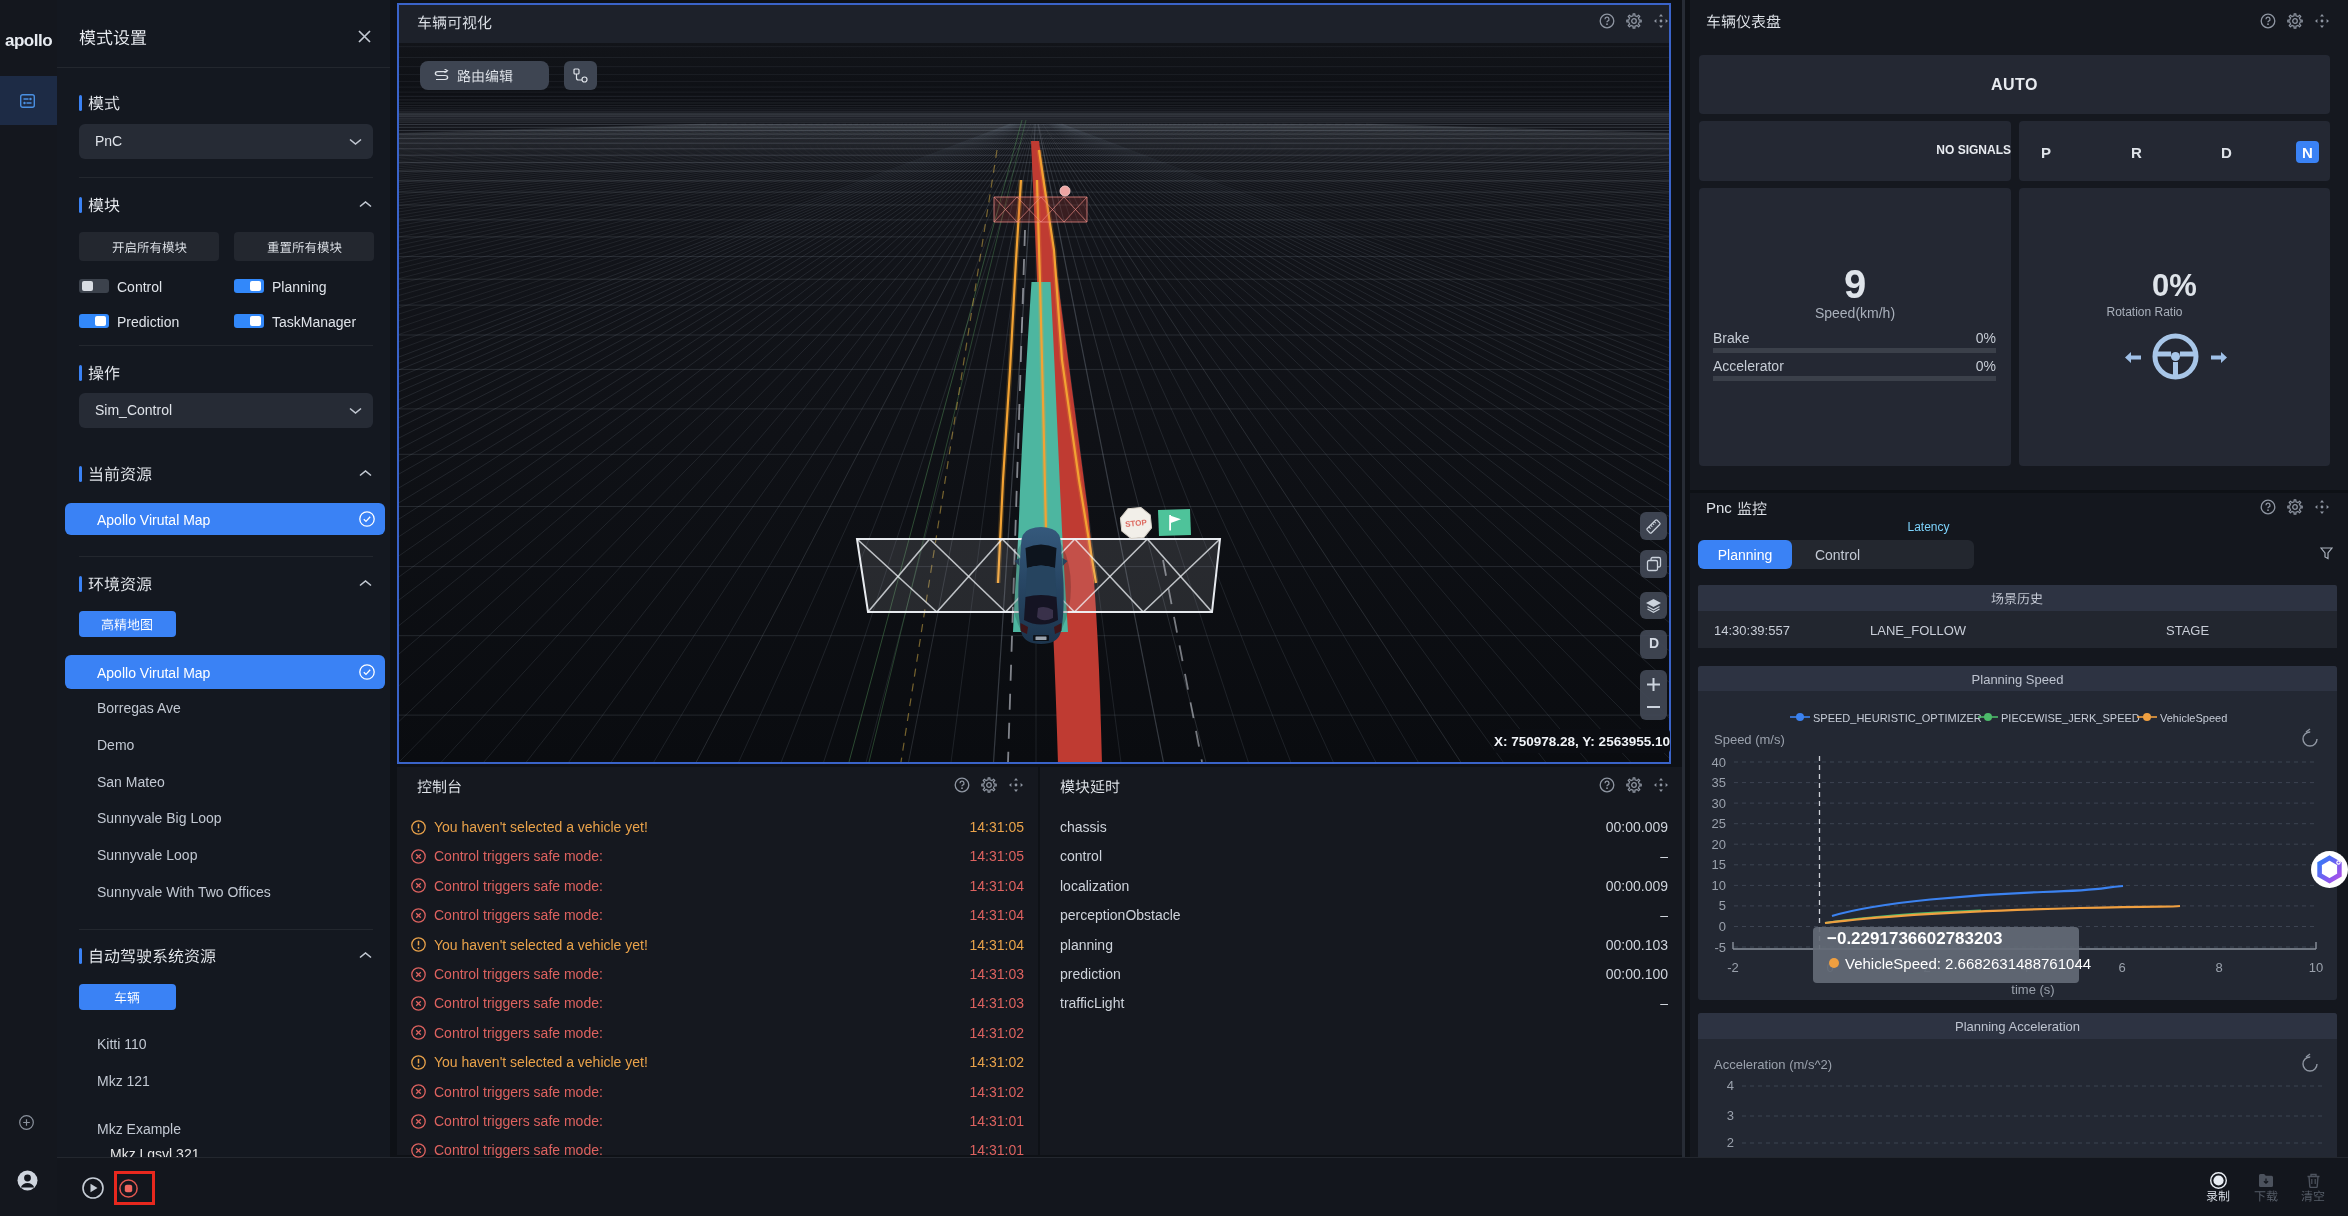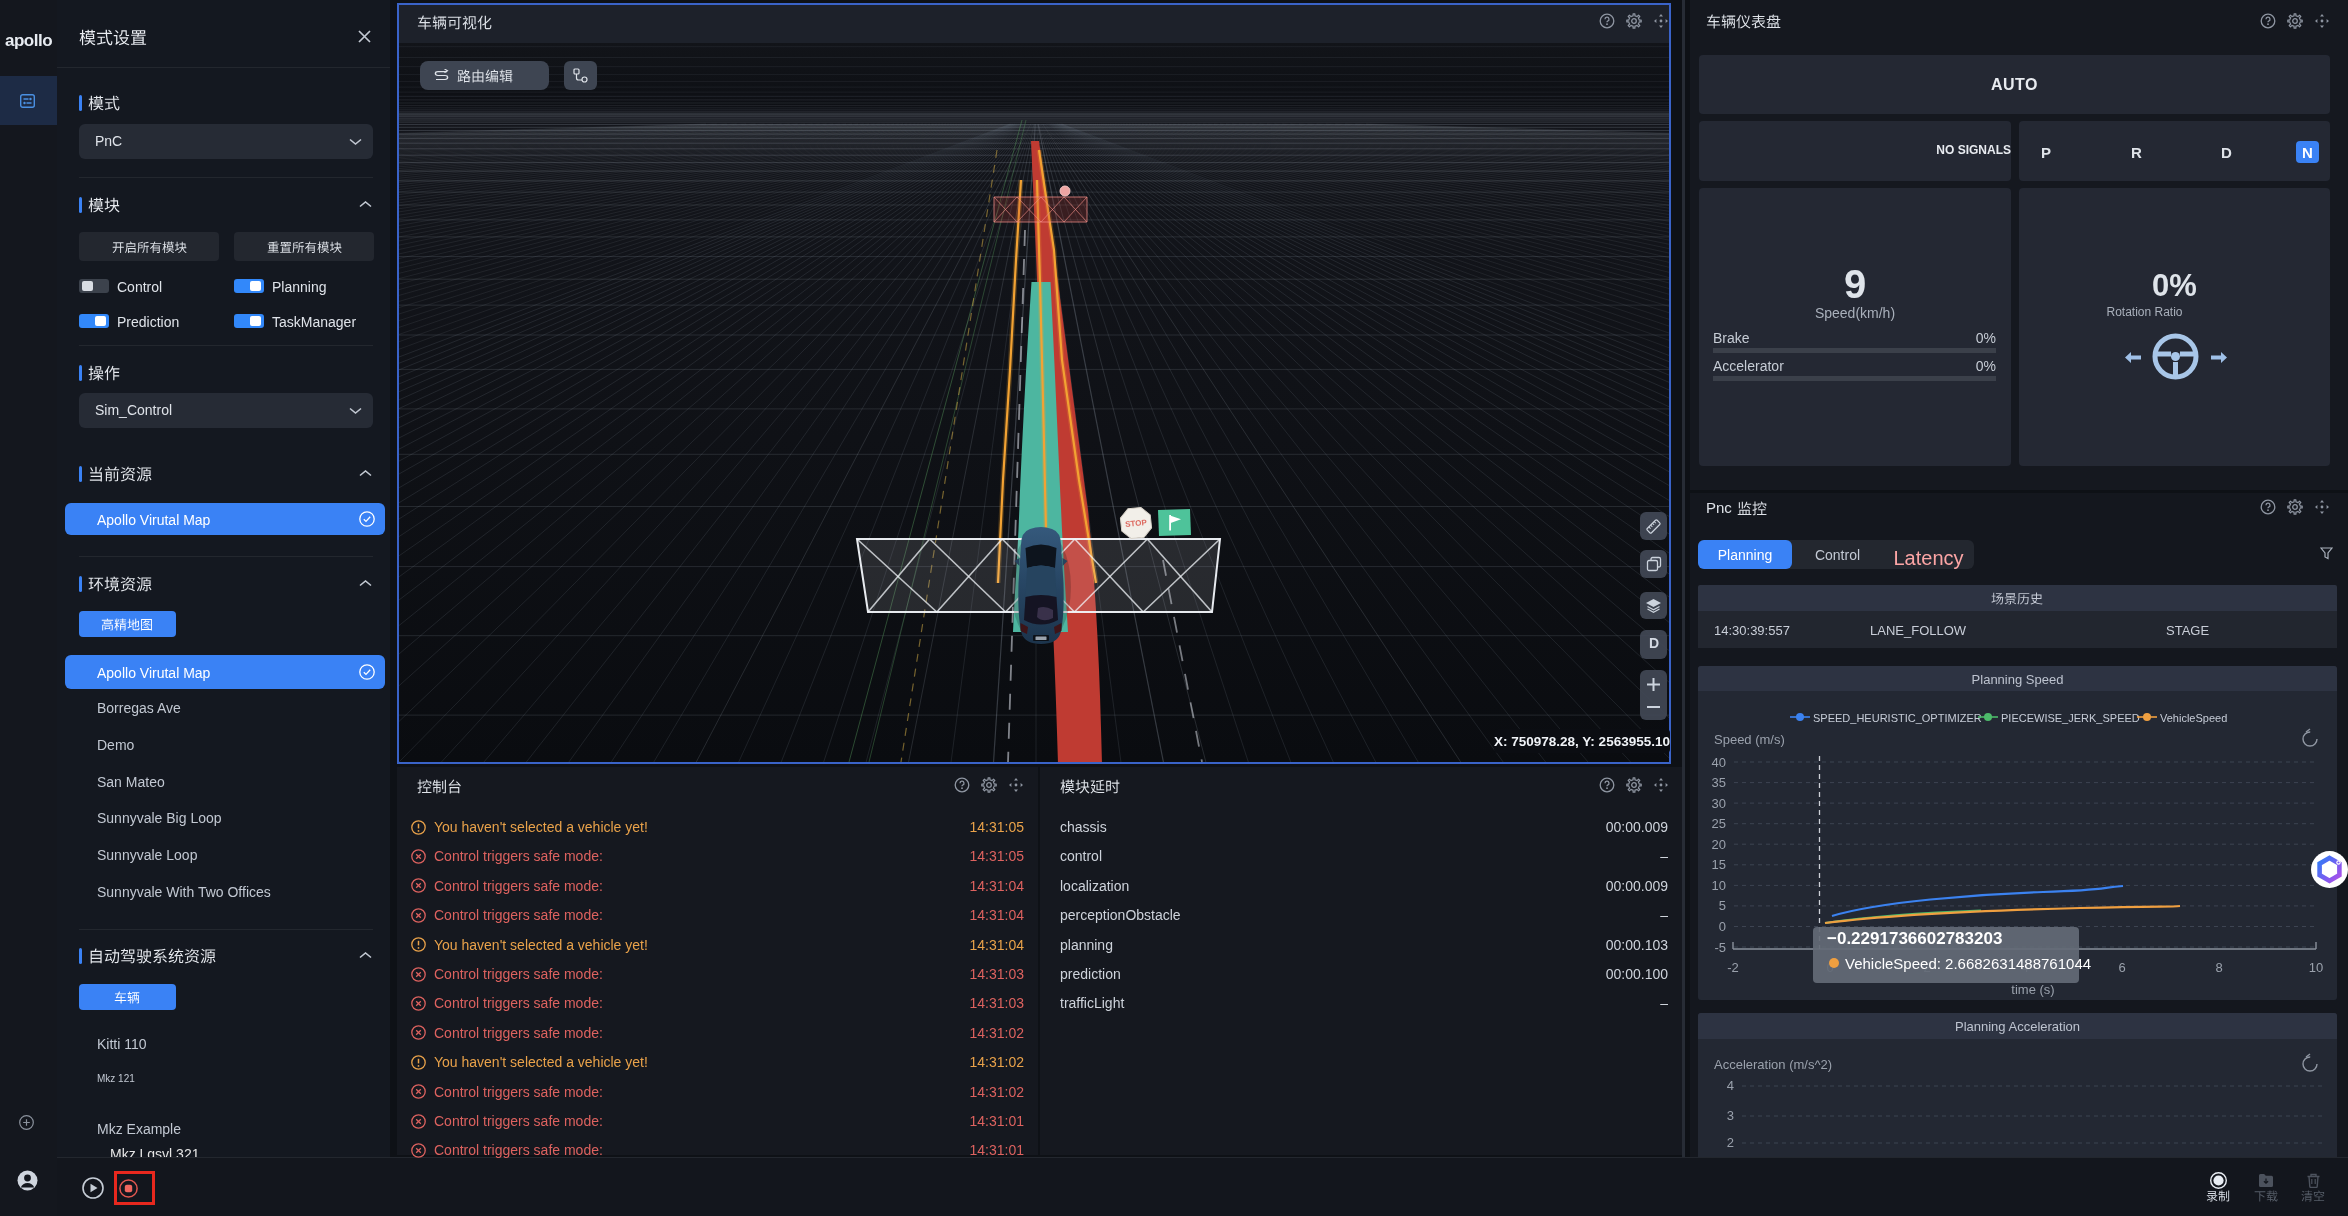--- a/index.html
+++ b/index.html
@@ -173,21 +173,21 @@
       <path d="M1 5.5l5.5-4.5 5.5 4.5" fill="none" stroke="#c2c8d2" stroke-width="1.6"></path>
     </svg>
     <div class="abs" style="left:79px;top:984px;width:97px;height:26px;background:#3a82f5;border-radius:4px;"></div>
     <svg style="position:absolute;left:114.0px;top:990.5px;" width="26.0" height="13" viewBox="0 0 26.0 13">
       <g fill="#fff" transform="translate(0,11.44) scale(0.0130,-0.0130)">
         <path transform="translate(0,0)" d="M77 695H924V622H77ZM61 184H942V110H61ZM507 560H586V-80H507ZM168 321Q166 330 161 344Q156 358 150 373Q145 388 140 399Q156 403 173 424Q190 445 210 478Q221 495 242 532Q262 568 288 619Q313 670 338 728Q363 787 383 845L468 822Q434 738 393 656Q352 573 309 500Q266 426 222 368V365Q222 365 214 360Q206 356 195 350Q184 343 176 336Q168 328 168 321ZM168 321V381L216 407H858V336H276Q246 336 224 334Q201 332 187 329Q173 326 168 321Z"></path>
         <path transform="translate(1000,0)" d="M389 776H950V705H389ZM409 559H887V493H476V-78H409ZM859 559H923V5Q923 -22 916 -38Q910 -53 890 -61Q871 -69 838 -70Q806 -72 759 -72Q758 -59 752 -42Q745 -24 739 -11Q775 -12 804 -12Q833 -12 843 -11Q853 -11 856 -8Q859 -4 859 6ZM570 362 609 389Q631 351 652 306Q672 262 681 232L640 199Q631 231 612 277Q592 323 570 362ZM565 721H623V542Q623 495 620 438Q617 381 607 320Q597 259 577 200Q557 141 523 90Q516 99 503 111Q490 123 480 131Q510 176 528 230Q545 283 553 340Q561 396 563 448Q565 500 565 542ZM718 369 758 395Q779 358 800 316Q821 273 838 234Q854 195 863 166L819 133Q811 164 794 204Q778 245 758 288Q739 332 718 369ZM712 722H770V526Q770 478 767 420Q764 362 755 301Q746 240 728 182Q710 123 680 72Q673 82 660 94Q647 106 637 113Q664 157 679 211Q694 265 702 322Q709 378 710 431Q712 484 712 527ZM47 720H364V654H47ZM219 565H284V-76H219ZM40 167Q103 180 190 200Q278 221 369 242L375 178Q291 156 208 134Q125 113 57 96ZM71 330Q69 337 65 349Q61 361 56 373Q52 385 48 393Q60 397 70 420Q80 442 89 476Q95 493 104 530Q114 568 125 618Q136 668 146 726Q155 783 159 839L229 828Q219 749 202 667Q185 585 164 509Q144 433 121 372V370Q121 370 113 366Q105 362 96 356Q86 349 78 342Q71 336 71 330ZM71 330V393L110 413H365V344H140Q116 344 96 340Q77 336 71 330Z"></path>
       </g>
     </svg>
     <div class="abs" style="left:97px;top:1036px;font-size:14px;color:#c2c8d2;">Kitti 110</div>
-    <div class="abs" style="left:97px;top:1073px;font-size:10px;color:#c2c8d2;">Mkz 121</div>
+    <div class="abs" style="left:97px;top:1073px;font-size:14px;color:#c2c8d2;">Mkz 121</div>
     <div class="abs" style="left:97px;top:1109px;font-size:14px;color:#c2c8d2;margin-top:12px;">Mkz Example</div>
     <div class="abs" style="left:110px;top:1146px;font-size:14px;color:#e5e5e5;">Mkz Lgsvl 321</div>
     <div class="abs" style="left:0;top:1157px;width:2348px;height:59px;background:#13161d;border-top:1px solid #23272e;"></div>
     <div class="abs" style="left:0;top:1157px;width:57px;height:59px;background:#14171e;"></div>
     <svg class="abs" style="left:17px;top:1170px;" width="21" height="21" viewBox="0 0 21 21">
       <circle cx="10.5" cy="10.5" r="10" fill="#cfd5de"></circle>
       <circle cx="10.5" cy="8" r="3.4" fill="#14171e"></circle>
       <path d="M3.8 17.5a7.2 7.2 0 0 1 13.4 0z" fill="#14171e"></path>
     </svg>
     <svg class="abs" style="left:82px;top:1177px;" width="22" height="22" viewBox="0 0 22 22">
@@ -861,21 +861,21 @@
       <circle cx="8" cy="8" r="2.3" fill="none" stroke="#8e95a1" stroke-width="1.3"></circle>
     </svg>
     <svg class="abs" style="left:2314px;top:499px;" width="16" height="16" viewBox="0 0 16 16">
       <path d="M8 1l2 2.4H6zM8 15l2-2.4H6zM1 8l2.4-2v4zM15 8l-2.4-2v4z" fill="#8e95a1"></path>
       <circle cx="8" cy="8" r="1.4" fill="#8e95a1"></circle>
     </svg>
     <div class="abs" style="left:1698px;top:540px;width:276px;height:29px;background:#23272f;border-radius:6px;"></div>
     <div class="abs" style="left:1698px;top:540px;width:94px;height:29px;background:#3a82f5;border-radius:6px;"></div>
     <div class="abs" style="left:1698px;top:547px;width:94px;text-align:center;font-size:14px;color:#fff;">Planning</div>
     <div class="abs" style="left:1792px;top:547px;width:91px;text-align:center;font-size:14px;color:#c3c9d4;">Control</div>
-    <div class="abs" style="left:1883px;top:547px;width:91px;text-align:center;font-size:20px;color:#fca5a5;">Latency</div>
+    <div class="abs" style="left:1883px;top:520px;width:91px;text-align:center;font-size:12px;color:#7dd3fc;">Latency</div>
     <svg class="abs" style="left:2320px;top:547px;" width="13" height="13" viewBox="0 0 13 13">
       <path d="M1 1h11L8 6v5.5L5 10V6z" fill="none" stroke="#aab1bc" stroke-width="1.2"></path>
     </svg>
     <div class="abs" style="left:1698px;top:585px;width:639px;height:26px;background:#2d3342;border-radius:2px 2px 0 0;"></div>
     <svg style="position:absolute;left:1991.0px;top:591.5px;" width="52.0" height="13" viewBox="0 0 52.0 13">
       <g fill="#c6cbd6" transform="translate(0,11.44) scale(0.0130,-0.0130)">
         <path transform="translate(0,0)" d="M50 596H354V525H50ZM173 828H244V158H173ZM36 129Q76 142 127 160Q178 179 236 200Q294 222 351 243L365 174Q286 142 206 110Q126 79 61 53ZM375 793H794V722H375ZM865 517H940Q940 517 940 510Q939 503 939 494Q939 486 938 480Q930 349 922 257Q914 165 905 106Q896 46 886 13Q875 -20 861 -36Q847 -54 831 -62Q815 -69 793 -71Q775 -73 746 -73Q718 -73 686 -71Q685 -55 680 -34Q674 -14 665 0Q696 -3 722 -4Q749 -4 762 -4Q774 -5 782 -2Q789 1 797 10Q811 25 823 76Q835 128 846 231Q856 334 865 502ZM411 434Q408 443 402 456Q397 469 391 482Q385 496 379 505Q398 508 424 522Q451 535 480 554Q495 564 526 586Q558 607 598 638Q637 668 678 704Q720 741 756 779V785L793 799L849 757Q748 667 650 594Q553 522 463 472V470Q463 470 455 466Q447 463 437 458Q427 452 419 446Q411 440 411 434ZM411 434V497L453 517H892L891 446H498Q463 446 440 443Q418 440 411 434ZM733 477 799 464Q748 281 658 144Q567 8 437 -79Q431 -72 420 -64Q410 -56 399 -48Q388 -41 379 -36Q512 44 600 175Q687 306 733 477ZM579 476 646 463Q613 360 552 278Q492 196 417 141Q412 147 402 156Q391 164 380 172Q369 180 361 184Q437 233 494 308Q550 383 579 476Z"></path>
         <path transform="translate(1000,0)" d="M242 640V576H755V640ZM242 753V690H755V753ZM170 804H830V524H170ZM56 461H941V399H56ZM265 290V195H736V290ZM193 346H811V140H193ZM462 171H538V-8Q538 -35 530 -50Q522 -64 499 -70Q478 -77 442 -78Q406 -80 353 -80Q351 -66 344 -50Q338 -33 330 -20Q356 -21 380 -22Q403 -22 421 -22Q439 -21 445 -21Q456 -20 459 -17Q462 -14 462 -6ZM623 66 671 110Q717 94 767 72Q817 50 862 27Q908 4 939 -17L888 -66Q859 -46 814 -22Q770 2 720 26Q669 49 623 66ZM291 114 359 86Q326 58 282 30Q237 3 190 -21Q143 -45 100 -63Q94 -56 84 -46Q73 -35 63 -25Q53 -15 44 -9Q88 6 134 26Q179 45 220 68Q261 90 291 114ZM433 506 499 528Q516 509 530 484Q545 460 552 441L482 415Q477 434 463 460Q449 486 433 506Z"></path>
         <path transform="translate(2000,0)" d="M161 791H947V720H161ZM115 791H191V472Q191 411 188 340Q185 270 176 196Q166 122 148 52Q131 -19 101 -77Q95 -71 82 -62Q70 -54 57 -46Q44 -39 35 -35Q63 21 79 86Q95 150 102 217Q110 284 112 350Q115 415 115 472ZM255 501H852V430H255ZM821 501H896Q896 501 896 494Q895 488 895 480Q895 471 894 466Q888 342 882 254Q875 167 867 110Q859 53 848 20Q838 -12 824 -27Q808 -46 790 -54Q773 -61 746 -63Q722 -66 680 -65Q639 -64 593 -61Q592 -44 586 -23Q579 -2 569 14Q617 9 658 8Q700 7 717 7Q733 7 742 10Q751 12 759 21Q771 31 780 61Q789 91 796 146Q803 201 809 285Q815 369 821 488ZM494 667H571Q569 569 562 478Q556 388 540 306Q523 225 490 154Q457 84 402 26Q346 -32 262 -75Q255 -62 240 -46Q225 -30 212 -20Q292 19 344 72Q395 125 424 190Q454 256 468 332Q482 407 487 492Q492 576 494 667Z"></path>
         <path transform="translate(3000,0)" d="M463 836H540V416Q540 354 532 294Q523 235 498 180Q473 125 424 77Q374 29 292 -11Q210 -51 88 -80Q83 -71 76 -59Q68 -47 60 -34Q51 -21 43 -13Q161 12 238 46Q316 80 362 122Q407 164 428 212Q450 259 456 310Q463 362 463 416ZM196 609V423H808V609ZM123 682H884V351H123ZM237 317Q283 224 348 164Q414 104 502 70Q591 36 706 20Q820 5 964 -1Q953 -15 943 -36Q933 -58 929 -78Q782 -69 663 -48Q544 -28 450 12Q357 52 288 120Q218 187 169 292Z"></path>

